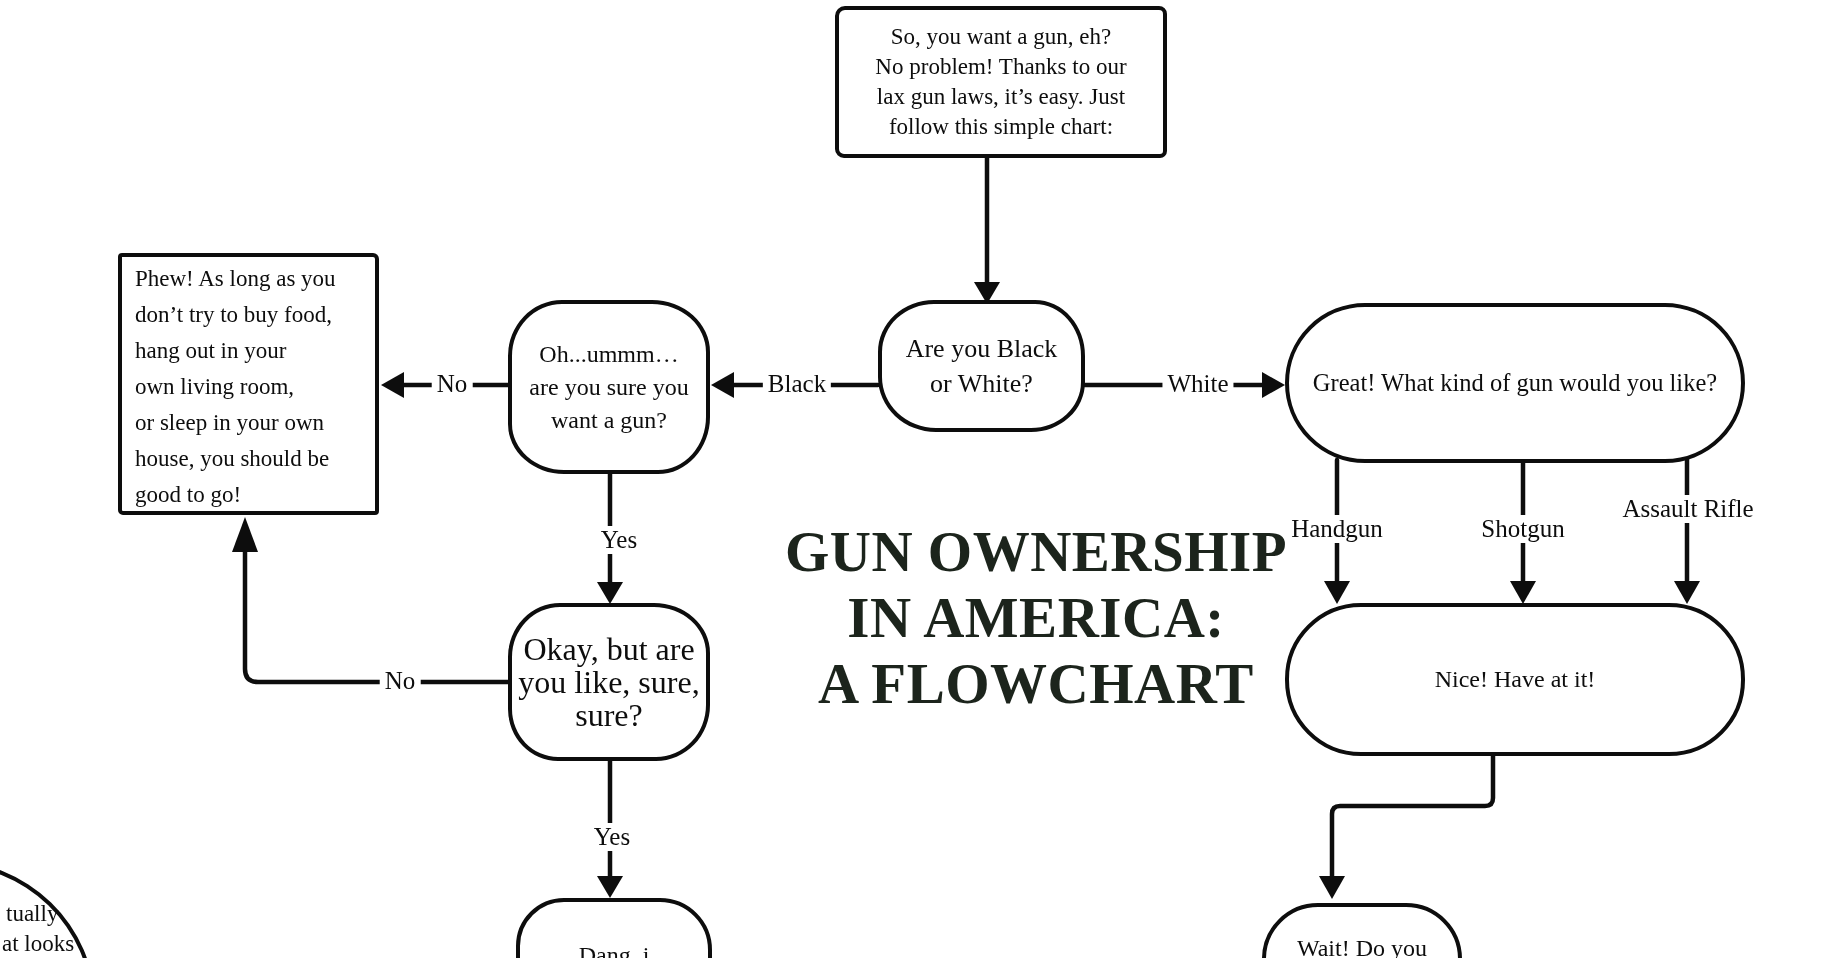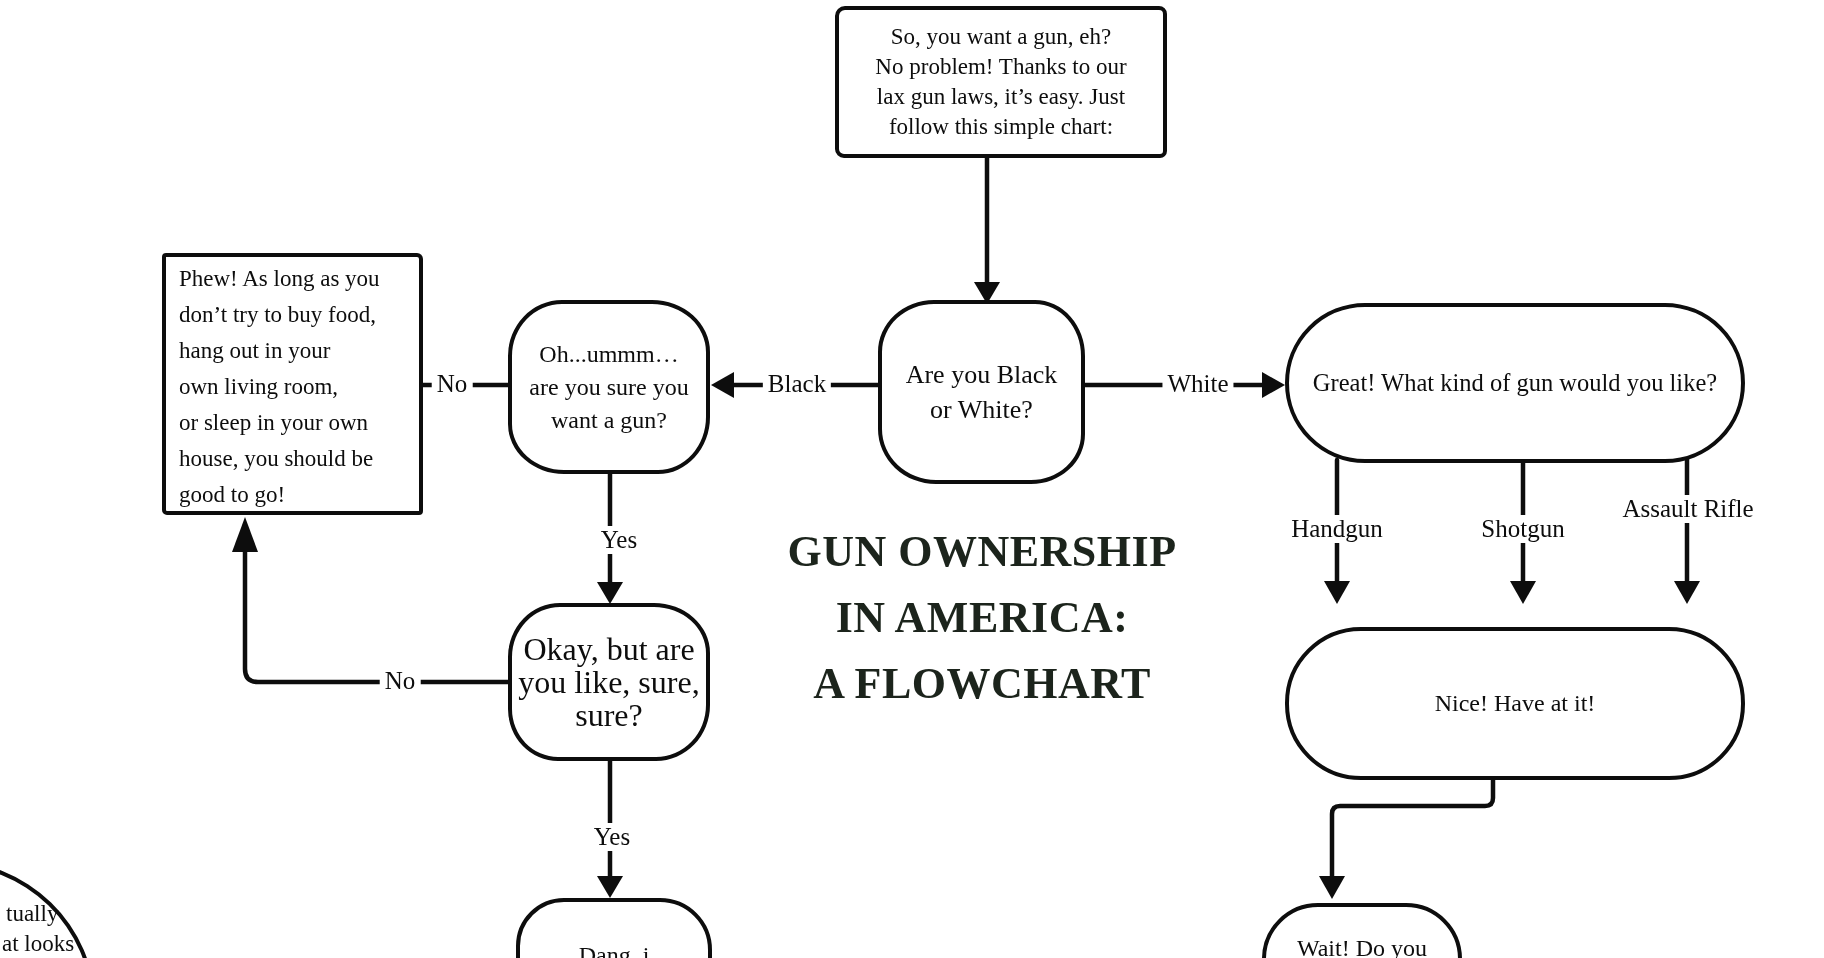--- a/index.html
+++ b/index.html
@@ -13,51 +13,51 @@
     position:absolute; background:#fff; border:4px solid #0d0d0d; z-index:2;
     box-sizing:border-box; display:flex; flex-direction:column;
     align-items:center; justify-content:center; text-align:center;
   }
   .edge-label {
     position:absolute; z-index:3; background:#fff; padding:0 5px;
     font-size:25px; transform:translate(-50%,-50%); white-space:nowrap;
   }
   #node-intro { left:835px; top:6px; width:332px; height:152px;
     border-radius:10px 8px 7px 9px; font-size:23px; line-height:30px; }
-  #node-race { left:878px; top:300px; width:207px; height:184px;
+  #node-race { left:878px; top:300px; width:207px; height:132px;
     border-radius:56px 50px 54px 58px / 52px 56px 50px 55px;
     font-size:26px; line-height:35px; }
   #node-sure { left:508px; top:300px; width:202px; height:174px;
     border-radius:54px 58px 52px 56px / 56px 52px 57px 50px;
     font-size:24px; line-height:33px; }
   #node-phew { left:118px; top:253px; width:261px; height:262px;
     border-radius:4px 6px 4px 5px; font-size:23px; line-height:36px;
     align-items:flex-start; justify-content:flex-start;
-    text-align:left; padding:4px 0 0 13px;margin-left:44px; }
+    text-align:left; padding:4px 0 0 13px; }
   #node-okay { left:508px; top:603px; width:202px; height:158px;
     border-radius:52px 56px 54px 50px / 54px 50px 56px 52px;
     font-size:32px; line-height:33px; }
   #node-great { left:1285px; top:303px; width:460px; height:160px;
     border-radius:80px; font-size:24.5px; }
   #node-nice { left:1285px; top:603px; width:460px; height:153px;
-    border-radius:76px; font-size:24px;margin-top:24px; }
+    border-radius:76px; font-size:24px; }
   #node-wait { left:1262px; top:903px; width:200px; height:150px;
     border-radius:56px 56px 50px 50px; font-size:24px;
     justify-content:flex-start; padding-top:28px; }
   #node-dang { left:516px; top:898px; width:196px; height:140px;
     border-radius:48px 52px 0 0; font-size:24px;
     justify-content:flex-start; padding-top:40px; }
   #node-bottom-left-oval { left:-205px; top:860px; width:300px; height:290px;
     border-radius:50%; }
   .frag { position:absolute; z-index:3; font-size:23px; white-space:nowrap; }
   #frag-1 { left:6px; top:901px; }
   #frag-2 { left:2px; top:931px; }
   #chart-title {
-    position:absolute; left:676px; top:519px; width:612px; z-index:2;
-    text-align:center; font-weight:bold; font-size:44px; line-height:66px;
+    position:absolute; left:730px; top:519px; width:612px; z-index:2;
+    text-align:center; font-weight:bold; font-size:57px; line-height:66px;
     letter-spacing:0.5px; white-space:nowrap;
   }
 </style>
 </head>
 <body>
 
 <div class="canvas">
 
   <svg class="wires" width="1824" height="958" viewBox="0 0 1824 958" fill="none" stroke="#0d0d0d" stroke-width="4.5" stroke-linecap="round">
 

